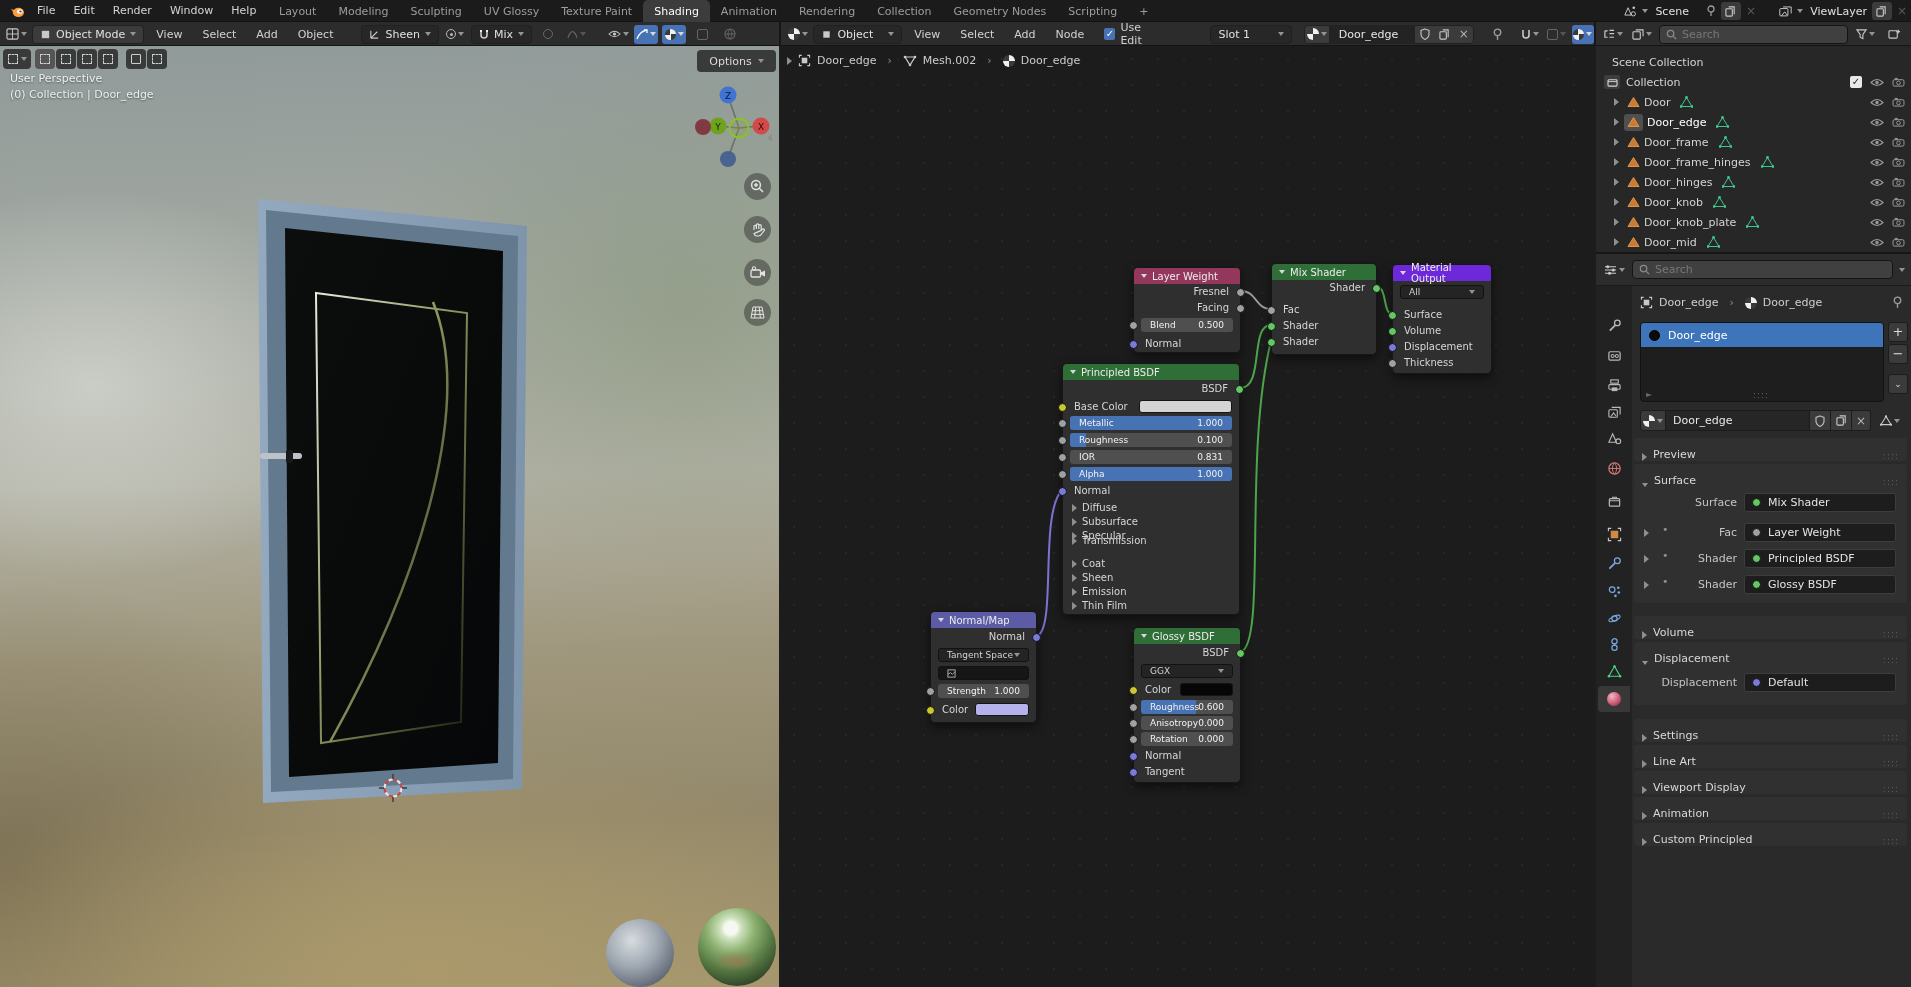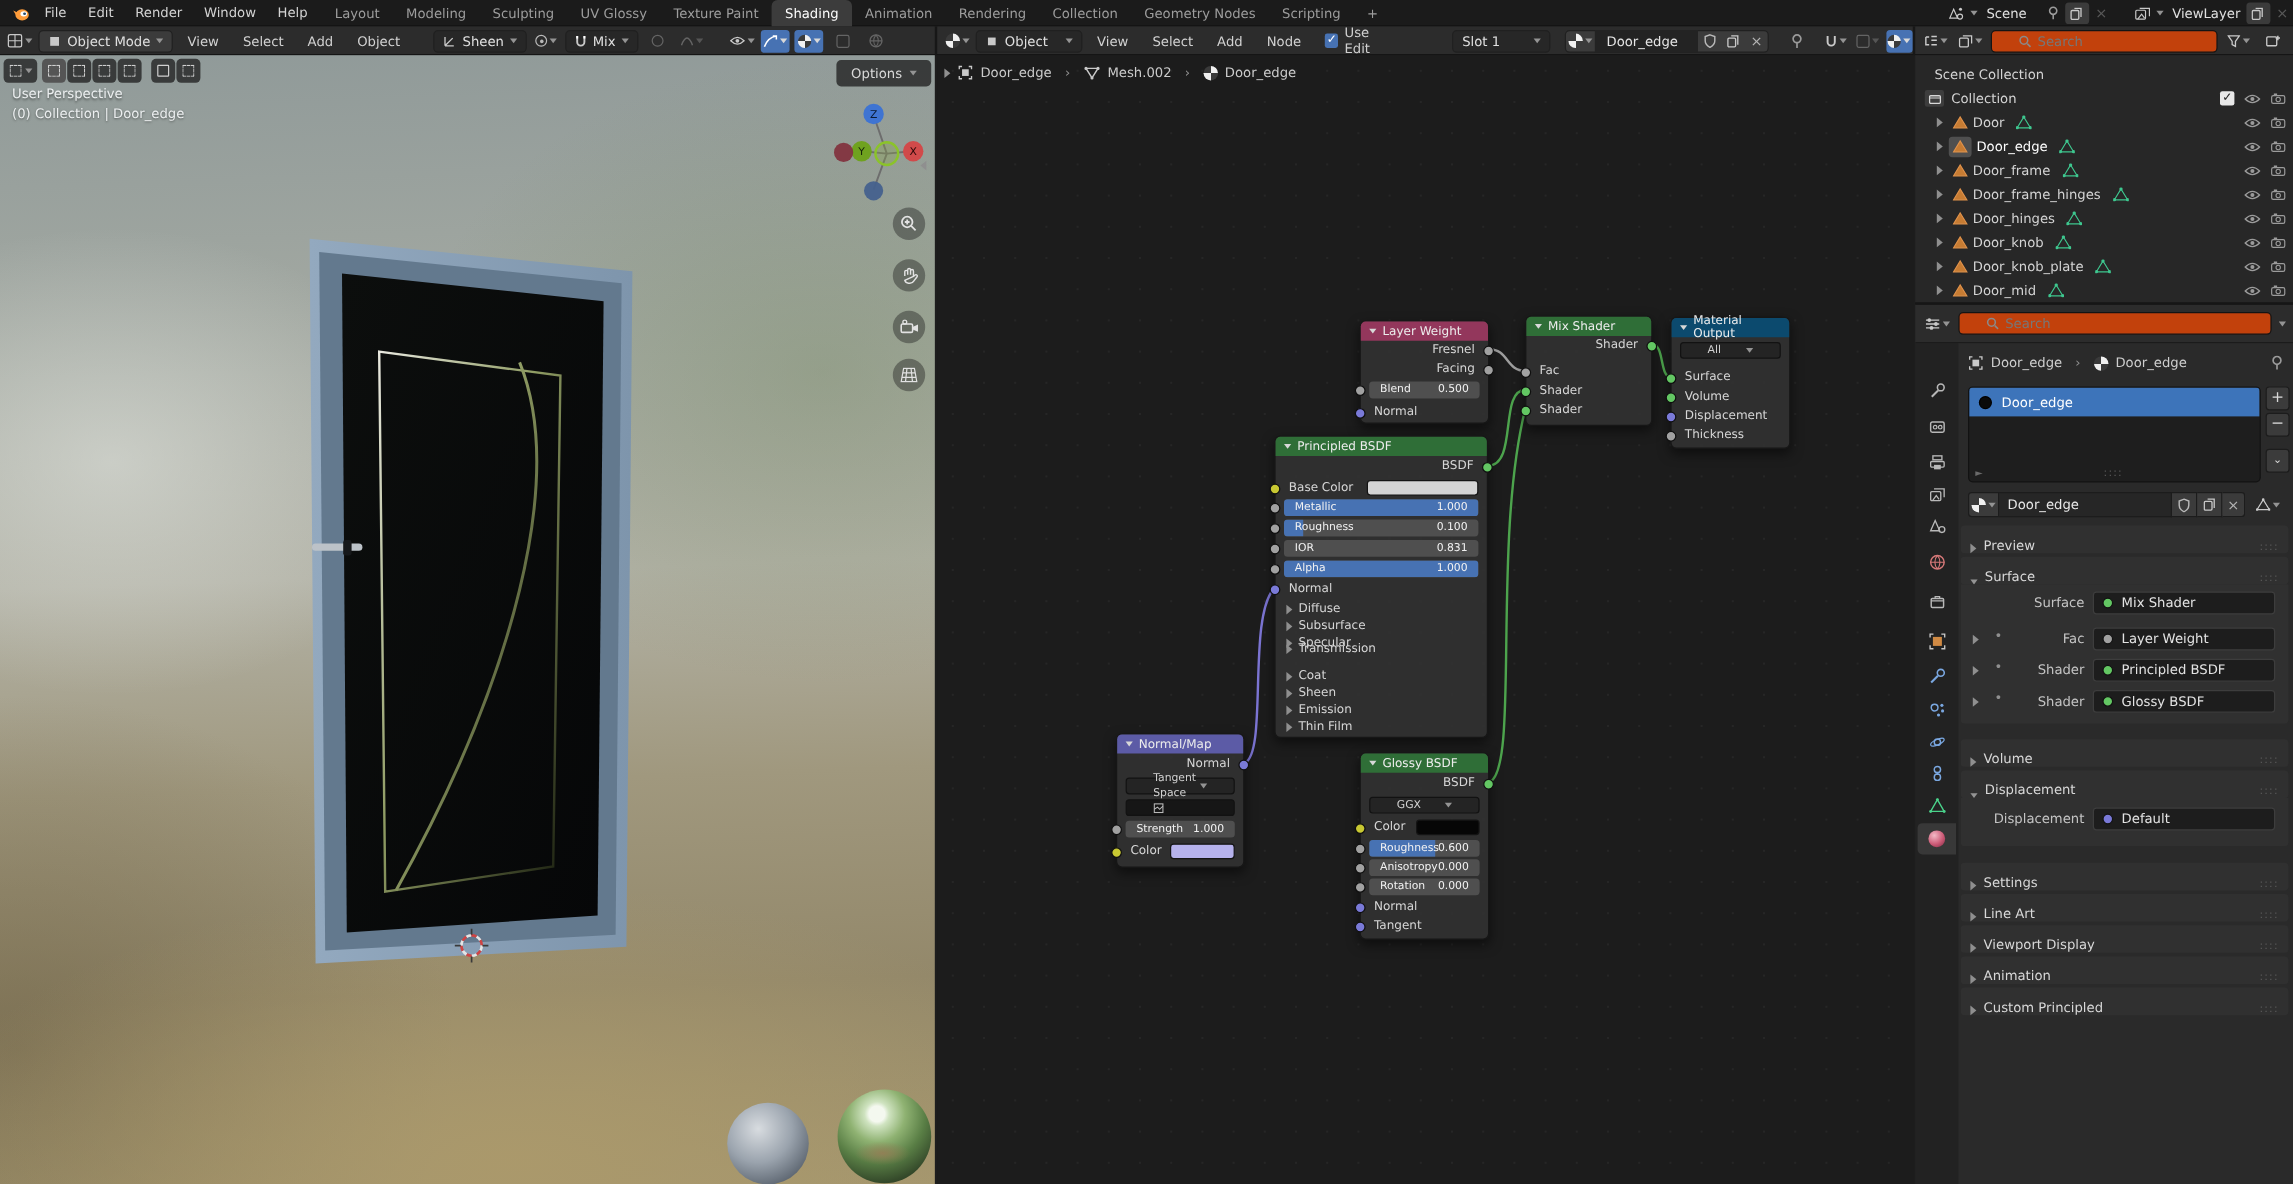--- a/index.html
+++ b/index.html
@@ -46,21 +46,21 @@
 
 #nodeed{position:absolute;left:781px;top:46px;width:814px;height:941px;background:#1c1c1c;background-image:radial-gradient(#262626 1px,transparent 1px);background-size:26px 26px;overflow:hidden}
 .node{position:absolute;background:rgba(49,49,49,.97);border:1px solid #161616;border-radius:5px;box-shadow:0 4px 10px rgba(0,0,0,.5);font-size:10px;color:#d6d6d6}
 .nhead{height:16px;border-radius:4px 4px 0 0;display:flex;align-items:center;gap:5px;padding:0 7px;color:#ececec;font-size:10px}
 .nrow{position:absolute;left:0;width:100%;height:16px;line-height:16px;padding:0 11px;white-space:nowrap}
 .nrow.r{text-align:right}
 .nfield{position:absolute;left:7px;right:7px;height:14px;background:#4f4f4f;border-radius:3px;font-size:9px;line-height:14px;color:#f2f2f2;overflow:hidden}
 .nfield .fl{position:absolute;left:0;top:0;bottom:0;background:#4772b3}
 .nfield .la{position:absolute;left:9px;z-index:1}
 .nfield .va{position:absolute;right:9px;z-index:1}
-.ndrop{position:absolute;left:7px;right:7px;height:14px;background:#242424;border:1px solid #121212;border-radius:3px;font-size:9px;line-height:12px;padding:0 22px;color:#d2d2d2;display:flex;align-items:center;justify-content:space-between}
+.ndrop{position:absolute;left:7px;right:7px;height:14px;background:#242424;border:1px solid #121212;border-radius:3px;font-size:9px;line-height:12px;padding:0 8px;color:#d2d2d2;display:flex;align-items:center;justify-content:space-between}
 .swatch{position:absolute;height:13px;border-radius:3px;border:1px solid #141414}
 .sock{position:absolute;width:9px;height:9px;border-radius:50%;border:1px solid #0f0f0f}
 .sk-sh{background:#63c763}.sk-val{background:#a1a1a1}.sk-vec{background:#7a7ad8}.sk-col{background:#c8c832}
 .nsec{position:absolute;left:0;width:100%;height:14px;line-height:14px;padding:0 9px;color:#cramped}
 
 #outliner{position:absolute;left:1596px;top:46px;width:315px;height:206px;background:#272727;overflow:hidden}
 .orow{position:absolute;left:0;width:100%;height:20px;display:flex;align-items:center;color:#d4d4d4}
 .orow .lbl{margin:0 4px}
 svg.tri{width:13px;height:12px;flex:0 0 auto}
 .eyecam{position:absolute;right:6px;display:flex;gap:8px;align-items:center}
@@ -69,21 +69,21 @@
 #ptabs{position:absolute;left:0;top:32px;width:36px;height:701px;background:#222}
 .ptab{position:absolute;left:2px;width:32px;height:26px;display:flex;align-items:center;justify-content:center}
 .ptab.active{background:#383838;border-radius:4px 0 0 4px}
 #pcontent{position:absolute;left:36px;top:32px;width:279px;height:701px;background:#2a2a2a}
 .panelh{position:absolute;left:2px;width:273px;height:23px;background:#303030;border-radius:3px;display:flex;align-items:flex-end;gap:6px;padding:0 8px;color:#d8d8d8}
 .panelbody{position:absolute;left:2px;width:273px;background:#303030;border-radius:0 0 3px 3px}
 .pfield{position:absolute;height:19px;background:#1d1d1d;border:1px solid #3d3d3d;border-radius:3px;display:flex;align-items:center;gap:7px;padding:0 7px;color:#e3e3e3;font-size:11px}
 .plabel{position:absolute;text-align:right;color:#c4c4c4;font-size:11px;line-height:19px}
 .dotc{width:9px;height:9px;border-radius:50%;border:1px solid #121212;flex:0 0 auto}
 .dragdots{color:#5c5c5c;font-size:9px;letter-spacing:1px;margin-left:auto}
-.searchbox{background:#c2410c;border:1px solid #141414;border-radius:4px;height:19px;display:flex;align-items:center;gap:5px;padding:0 22px}
+.searchbox{background:#404040;border:1px solid #141414;border-radius:4px;height:19px;display:flex;align-items:center;gap:5px;padding:0 6px}
 .searchbox input{background:transparent;border:none;outline:none;color:#cfcfcf;font-family:"DejaVu Sans",sans-serif;font-size:11px;width:100%}
 .searchbox input::placeholder{color:#777}
 .sideb{position:absolute;width:20px;display:flex;flex-direction:column;gap:2px}
 .sbtn{width:20px;height:20px;background:#3b3b3b;border:1px solid #1c1c1c;border-radius:3px;color:#d8d8d8;font-size:13px;line-height:18px;text-align:center}
 ico, .ic{display:inline-flex;align-items:center;justify-content:center}
 .breadtxt{color:#cccccc}
 .sepgt{color:#8f8f8f;margin:0 5px}
 </style>
 </head>
 <body>
@@ -517,21 +517,21 @@
       <div class="nrow" style="top:38px">Fac</div>
       <div class="nrow" style="top:54px">Shader</div>
       <div class="nrow" style="top:70px">Shader</div>
       <span class="sock sk-sh" style="right:-5px;top:20px"></span>
       <span class="sock sk-val" style="left:-5px;top:42px"></span>
       <span class="sock sk-sh" style="left:-5px;top:58px"></span>
       <span class="sock sk-sh" style="left:-5px;top:74px"></span>
     </div>
 
     <div class="node" style="left:611px;top:218px;width:100px;height:110px">
-      <div class="nhead" style="background:#0c4a6e">
+      <div class="nhead" style="background:#6d28d9">
           <span class="cdna"></span>
           <span>Material Output</span>
         </div>
       <div class="ndrop" style="top:20px">
           <span>All</span>
           <span class="cdn"></span>
         </div>
       <div class="nrow" style="top:42px">Surface</div>
       <div class="nrow" style="top:58px">Volume</div>
       <div class="nrow" style="top:74px">Displacement</div>

